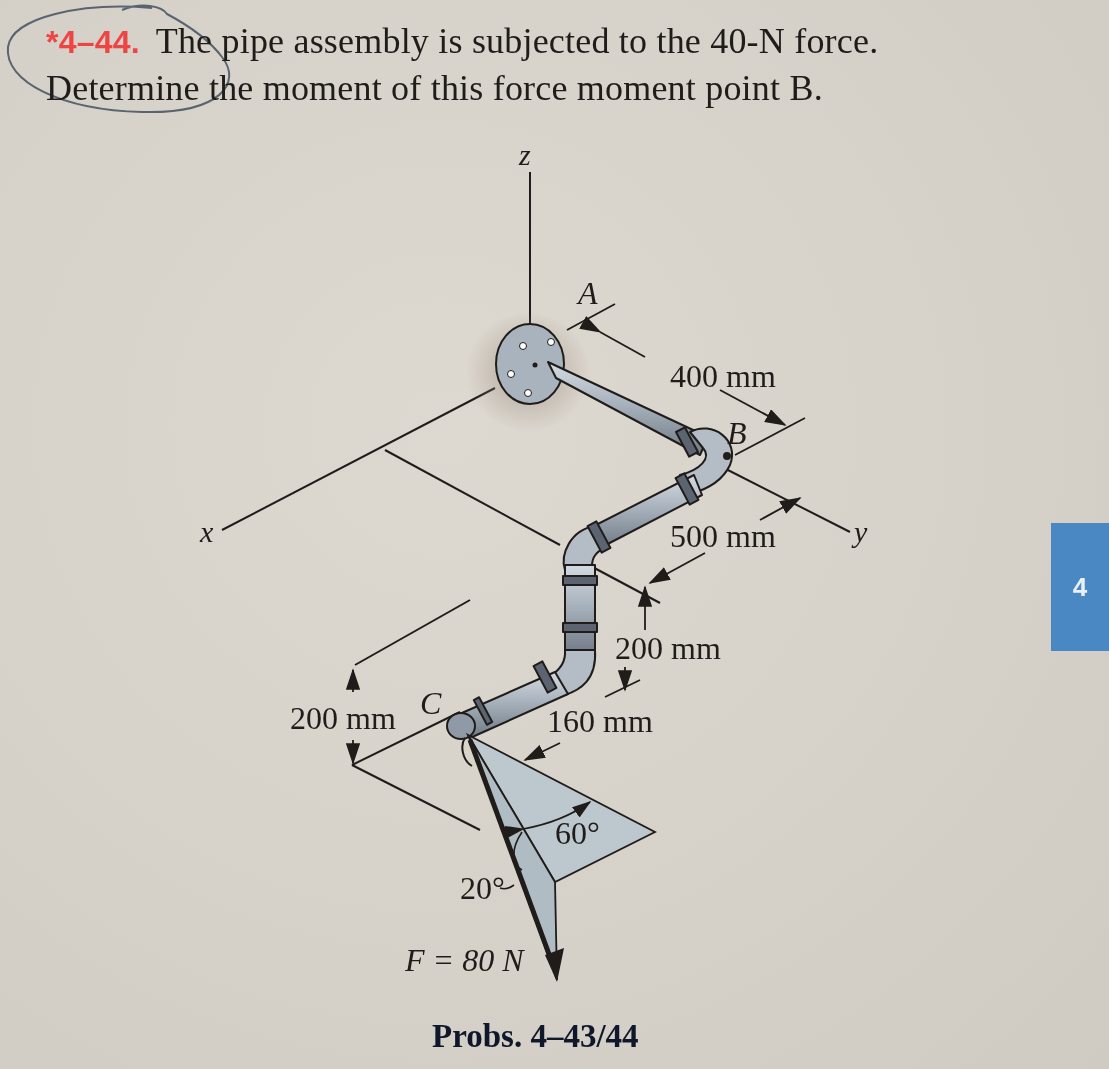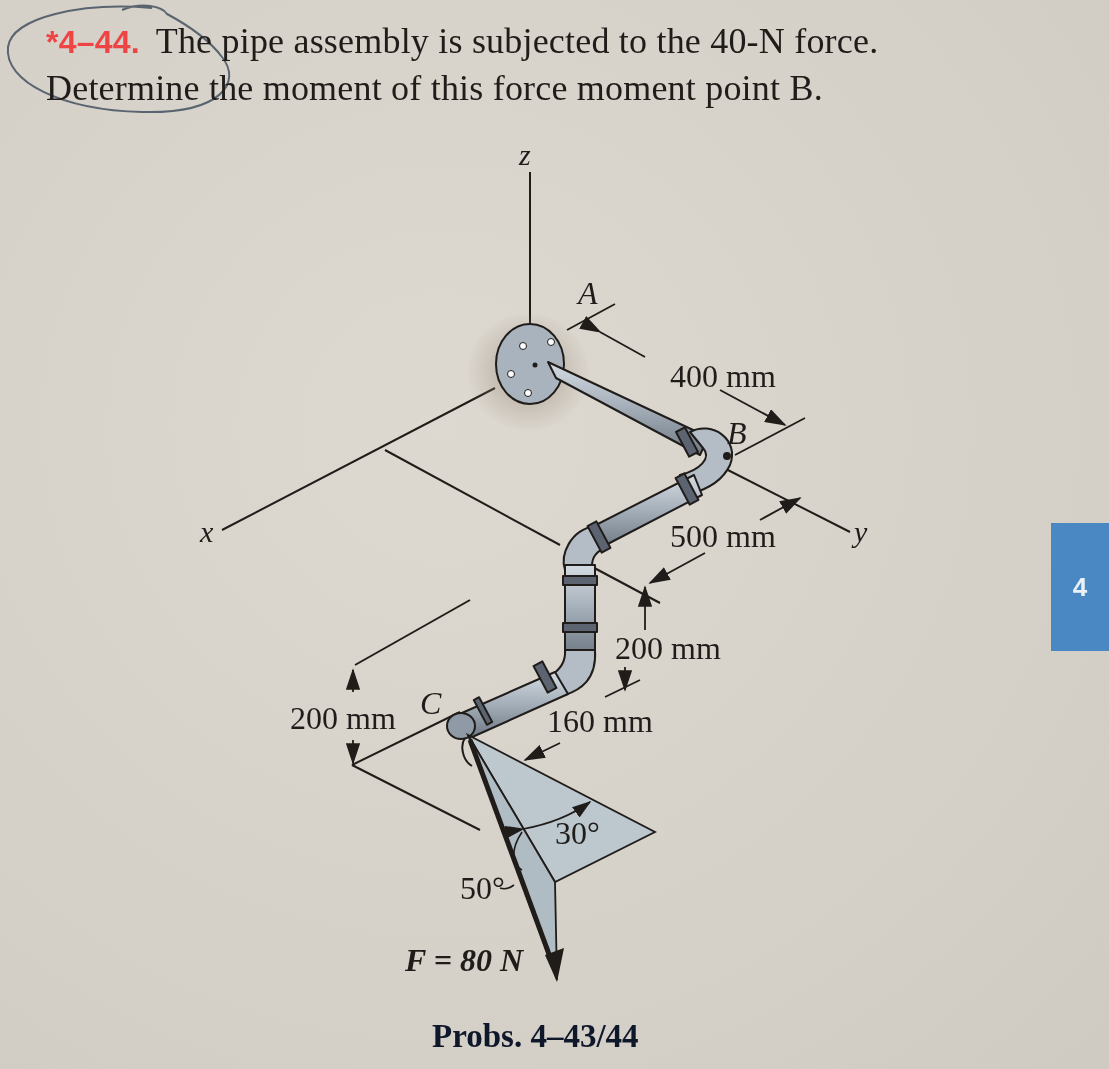--- a/index.html
+++ b/index.html
@@ -160,22 +160,22 @@
 <div class="lbl ital" style="left:578px;top:275px;">A</div>
 <div class="lbl ital" style="left:727px;top:415px;">B</div>
 <div class="lbl ital" style="left:420px;top:685px;">C</div>
 
 <div class="lbl" style="left:650px;top:358px;margin-left:20px;">400 mm</div>
 <div class="lbl" style="left:670px;top:518px;">500 mm</div>
 <div class="lbl" style="left:615px;top:630px;">200 mm</div>
 <div class="lbl" style="left:290px;top:700px;">200 mm</div>
 <div class="lbl" style="left:547px;top:703px;">160 mm</div>
 
-<div class="lbl" style="left:555px;top:815px;">30°</div>
-<div class="lbl" style="left:460px;top:870px;">50°</div>
+<div class="lbl" style="left:555px;top:815px;">60°</div>
+<div class="lbl" style="left:460px;top:870px;">20°</div>
 
-<div class="lbl" style="left:405px;top:942px;font-weight:bold;"><span class="ital">F = 80 N</span></div>
+<div class="lbl" style="left:405px;top:942px;"><span class="ital">F = 80 N</span></div>
 
 <div class="caption">Probs. 4–43/44</div>
 
 <div class="tab">
   <span>4</span>
 </div>
 
 </body></html>

